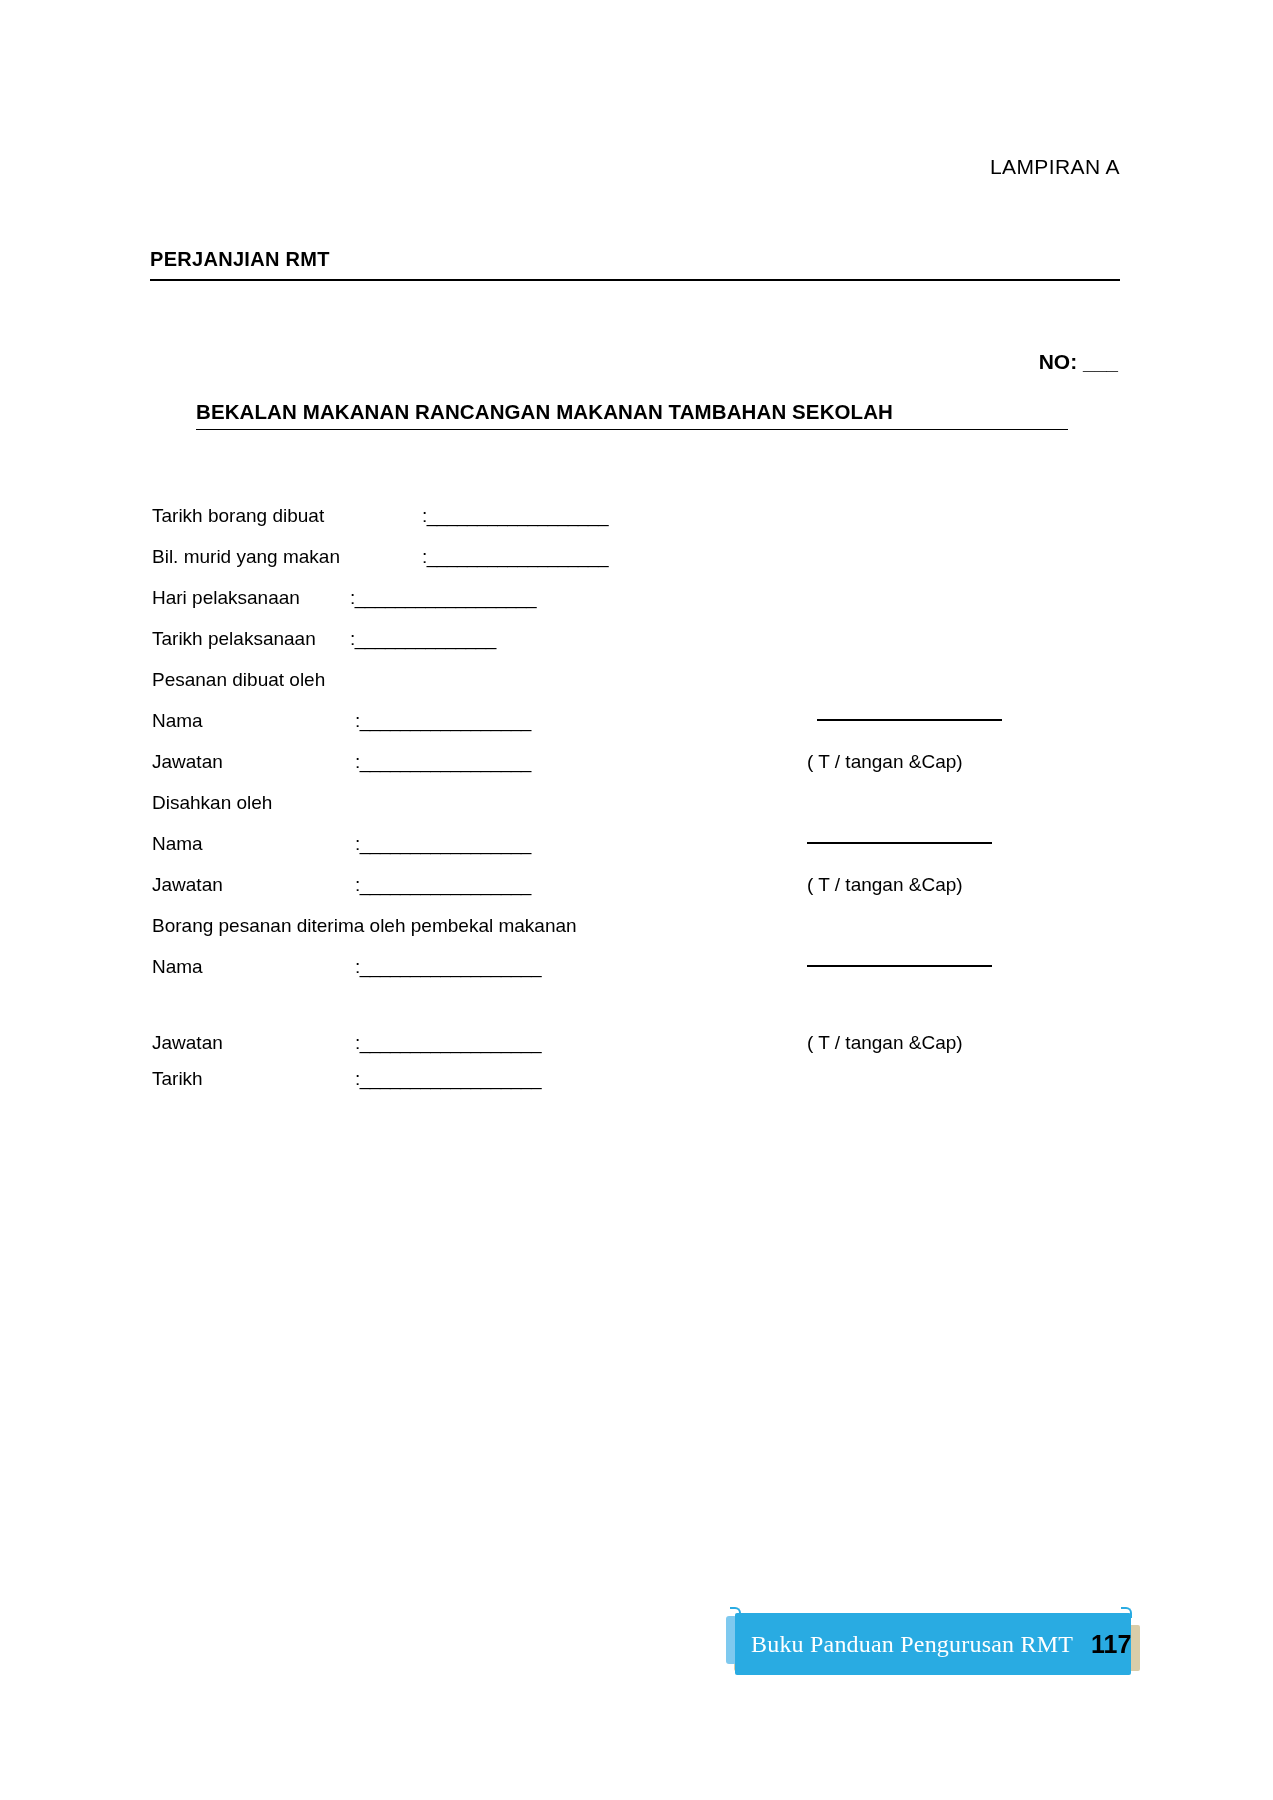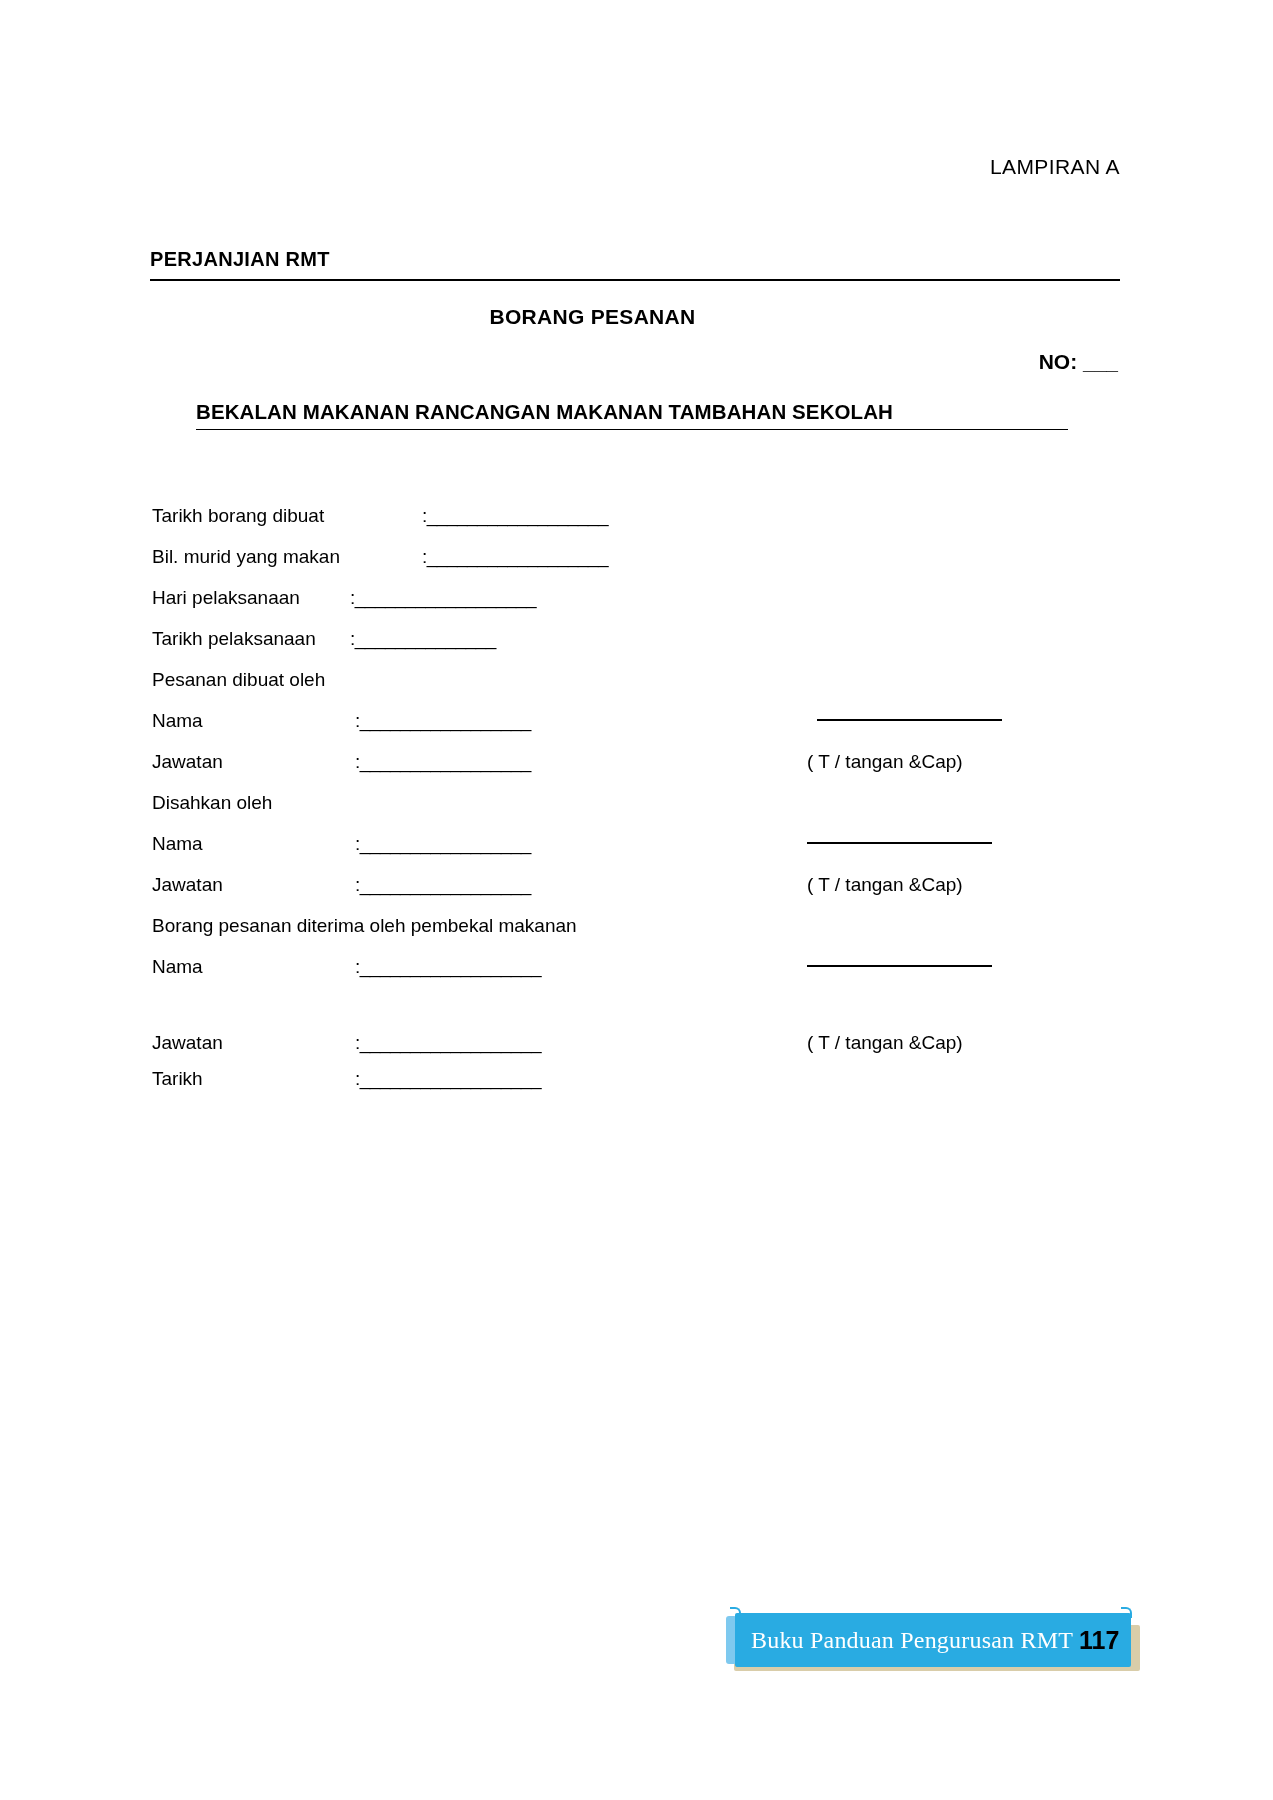--- a/index.html
+++ b/index.html
@@ -163,42 +163,42 @@
     width: 11px;
     height: 48px;
     background: #7ec9ef;
     border-radius: 3px;
   }
   .badge-main {
     position: absolute;
     left: 9px;
     top: 0px;
     width: 396px;
-    height: 54px;
+    height: 62px;
     background: #29abe2;
     border-radius: 2px;
     display: flex;
     align-items: center;
     justify-content: flex-start;
     padding-left: 16px;
     box-sizing: border-box;
   }
   .badge-text {
     font-family: "Liberation Serif", serif;
     color: #ffffff;
     font-size: 24px;
     letter-spacing: 0.2px;
     white-space: nowrap;
   }
   .badge-page {
     font-family: "Liberation Sans", sans-serif;
     color: #000000;
     font-size: 25px;
     font-weight: bold;
-    margin-left: 6px;
+    margin-left: 18px;
   }
   .badge-tick {
     position: absolute;
     width: 9px;
     height: 9px;
     border-top: 2px solid #29abe2;
     border-right: 2px solid #29abe2;
     border-top-right-radius: 6px;
   }
   .badge-tick.left { left: 4px; top: -6px; }
@@ -209,21 +209,20 @@
 
 <div class="page">
 
   <div class="lampiran">LAMPIRAN A</div>
 
   <div class="perjanjian-block">
     <div class="perjanjian-title">PERJANJIAN RMT</div>
     <div class="perjanjian-rule"></div>
   </div>
 
-  <div class="borang-title">BORANG PESANAN</div>
 
   <div class="no-line">NO: ___</div>
 
   <div class="bekalan-block">
     <div class="bekalan-title">BEKALAN MAKANAN RANCANGAN MAKANAN TAMBAHAN SEKOLAH</div>
     <div class="bekalan-rule"></div>
   </div>
 
   <div class="form">
 

